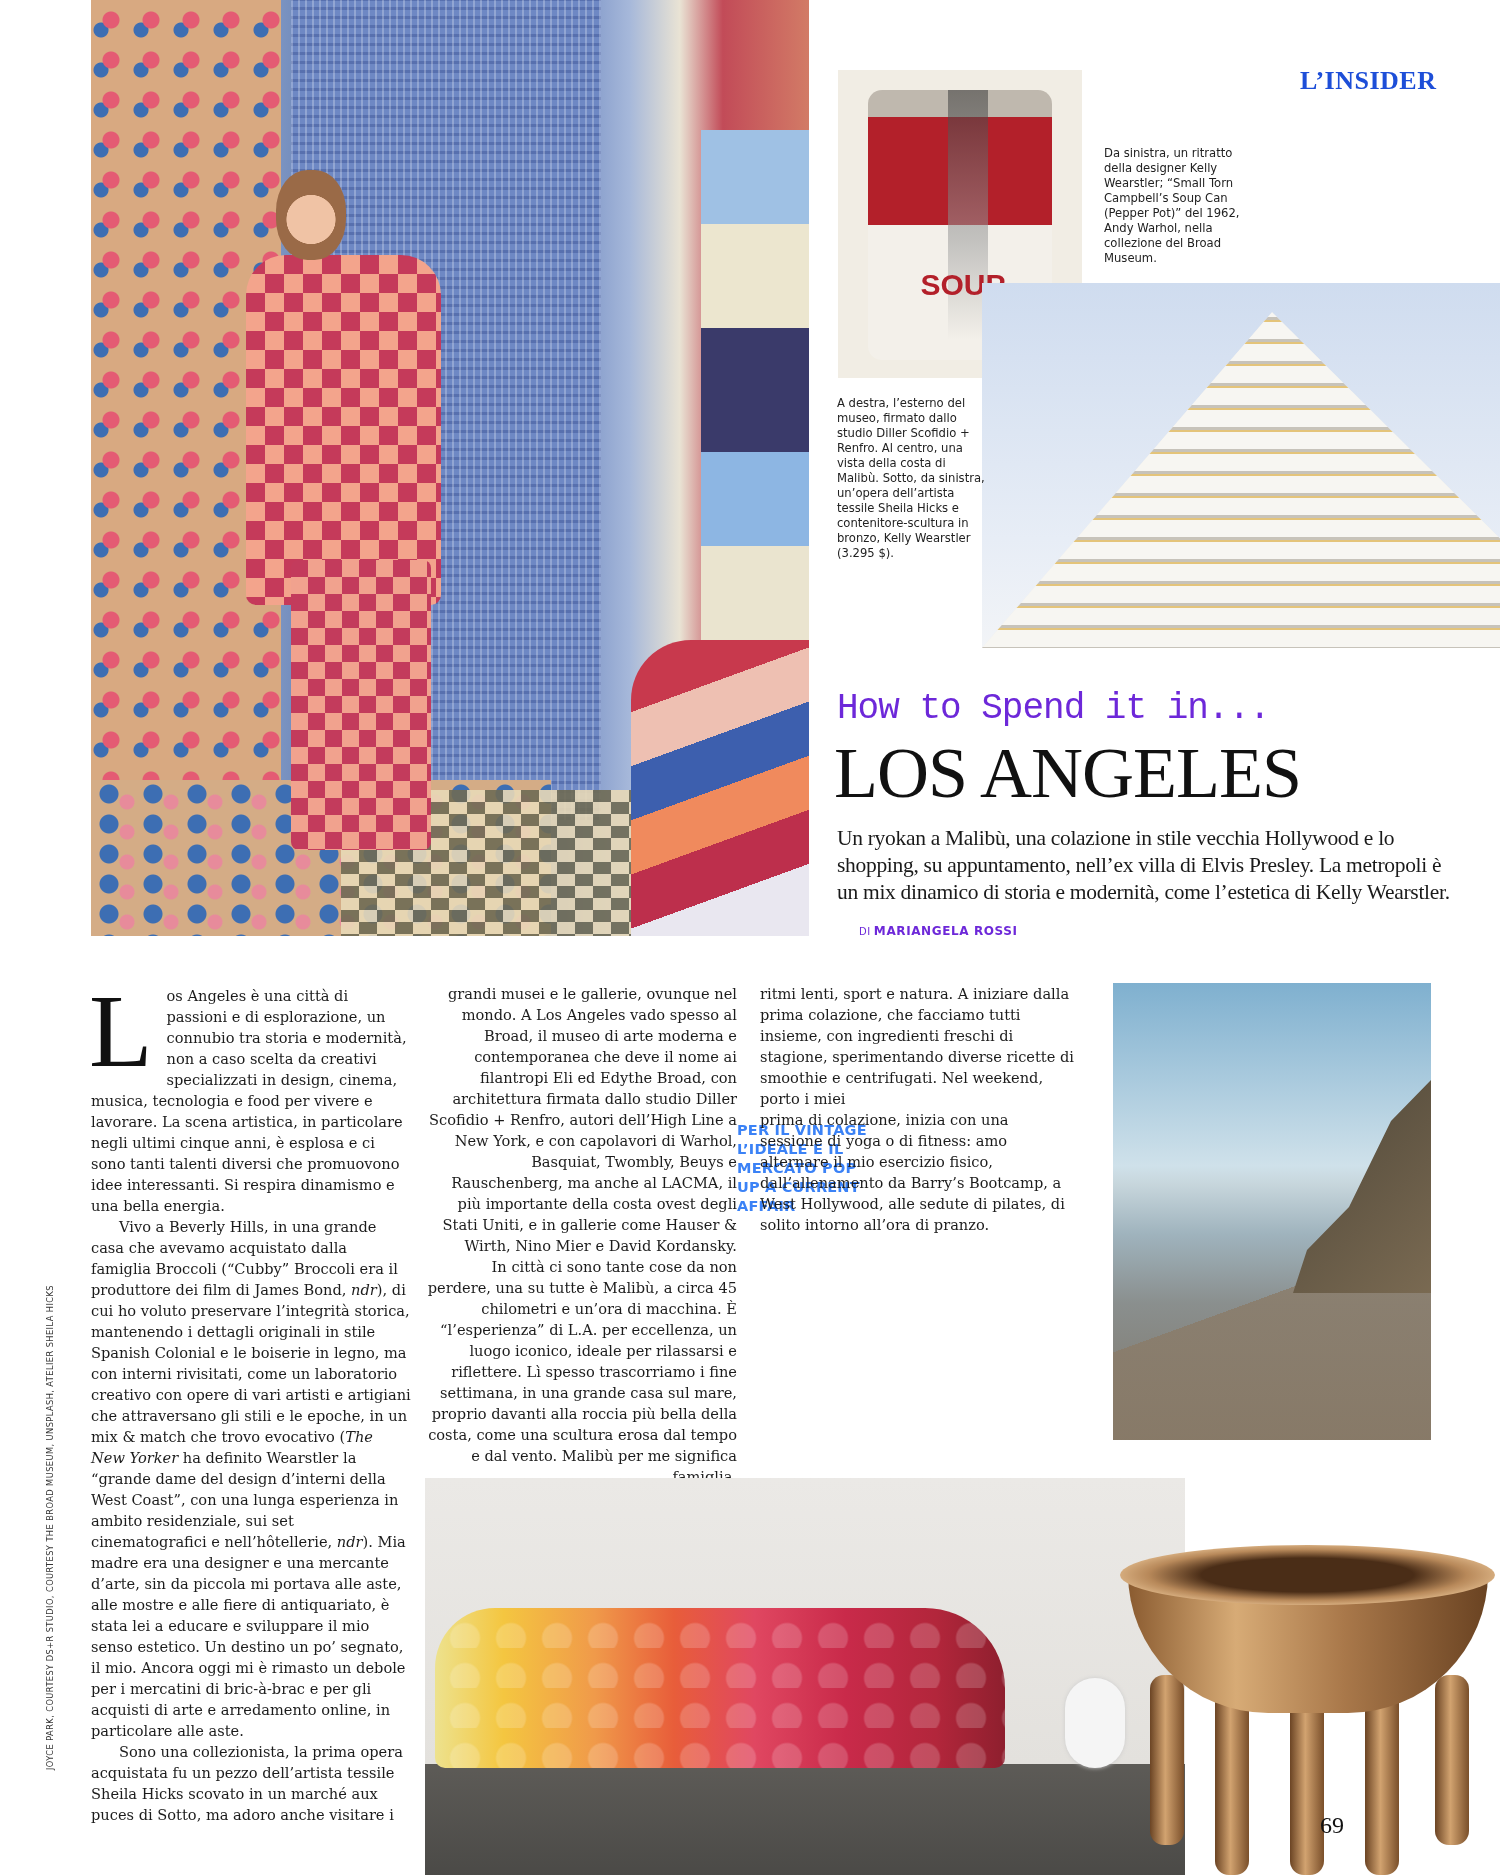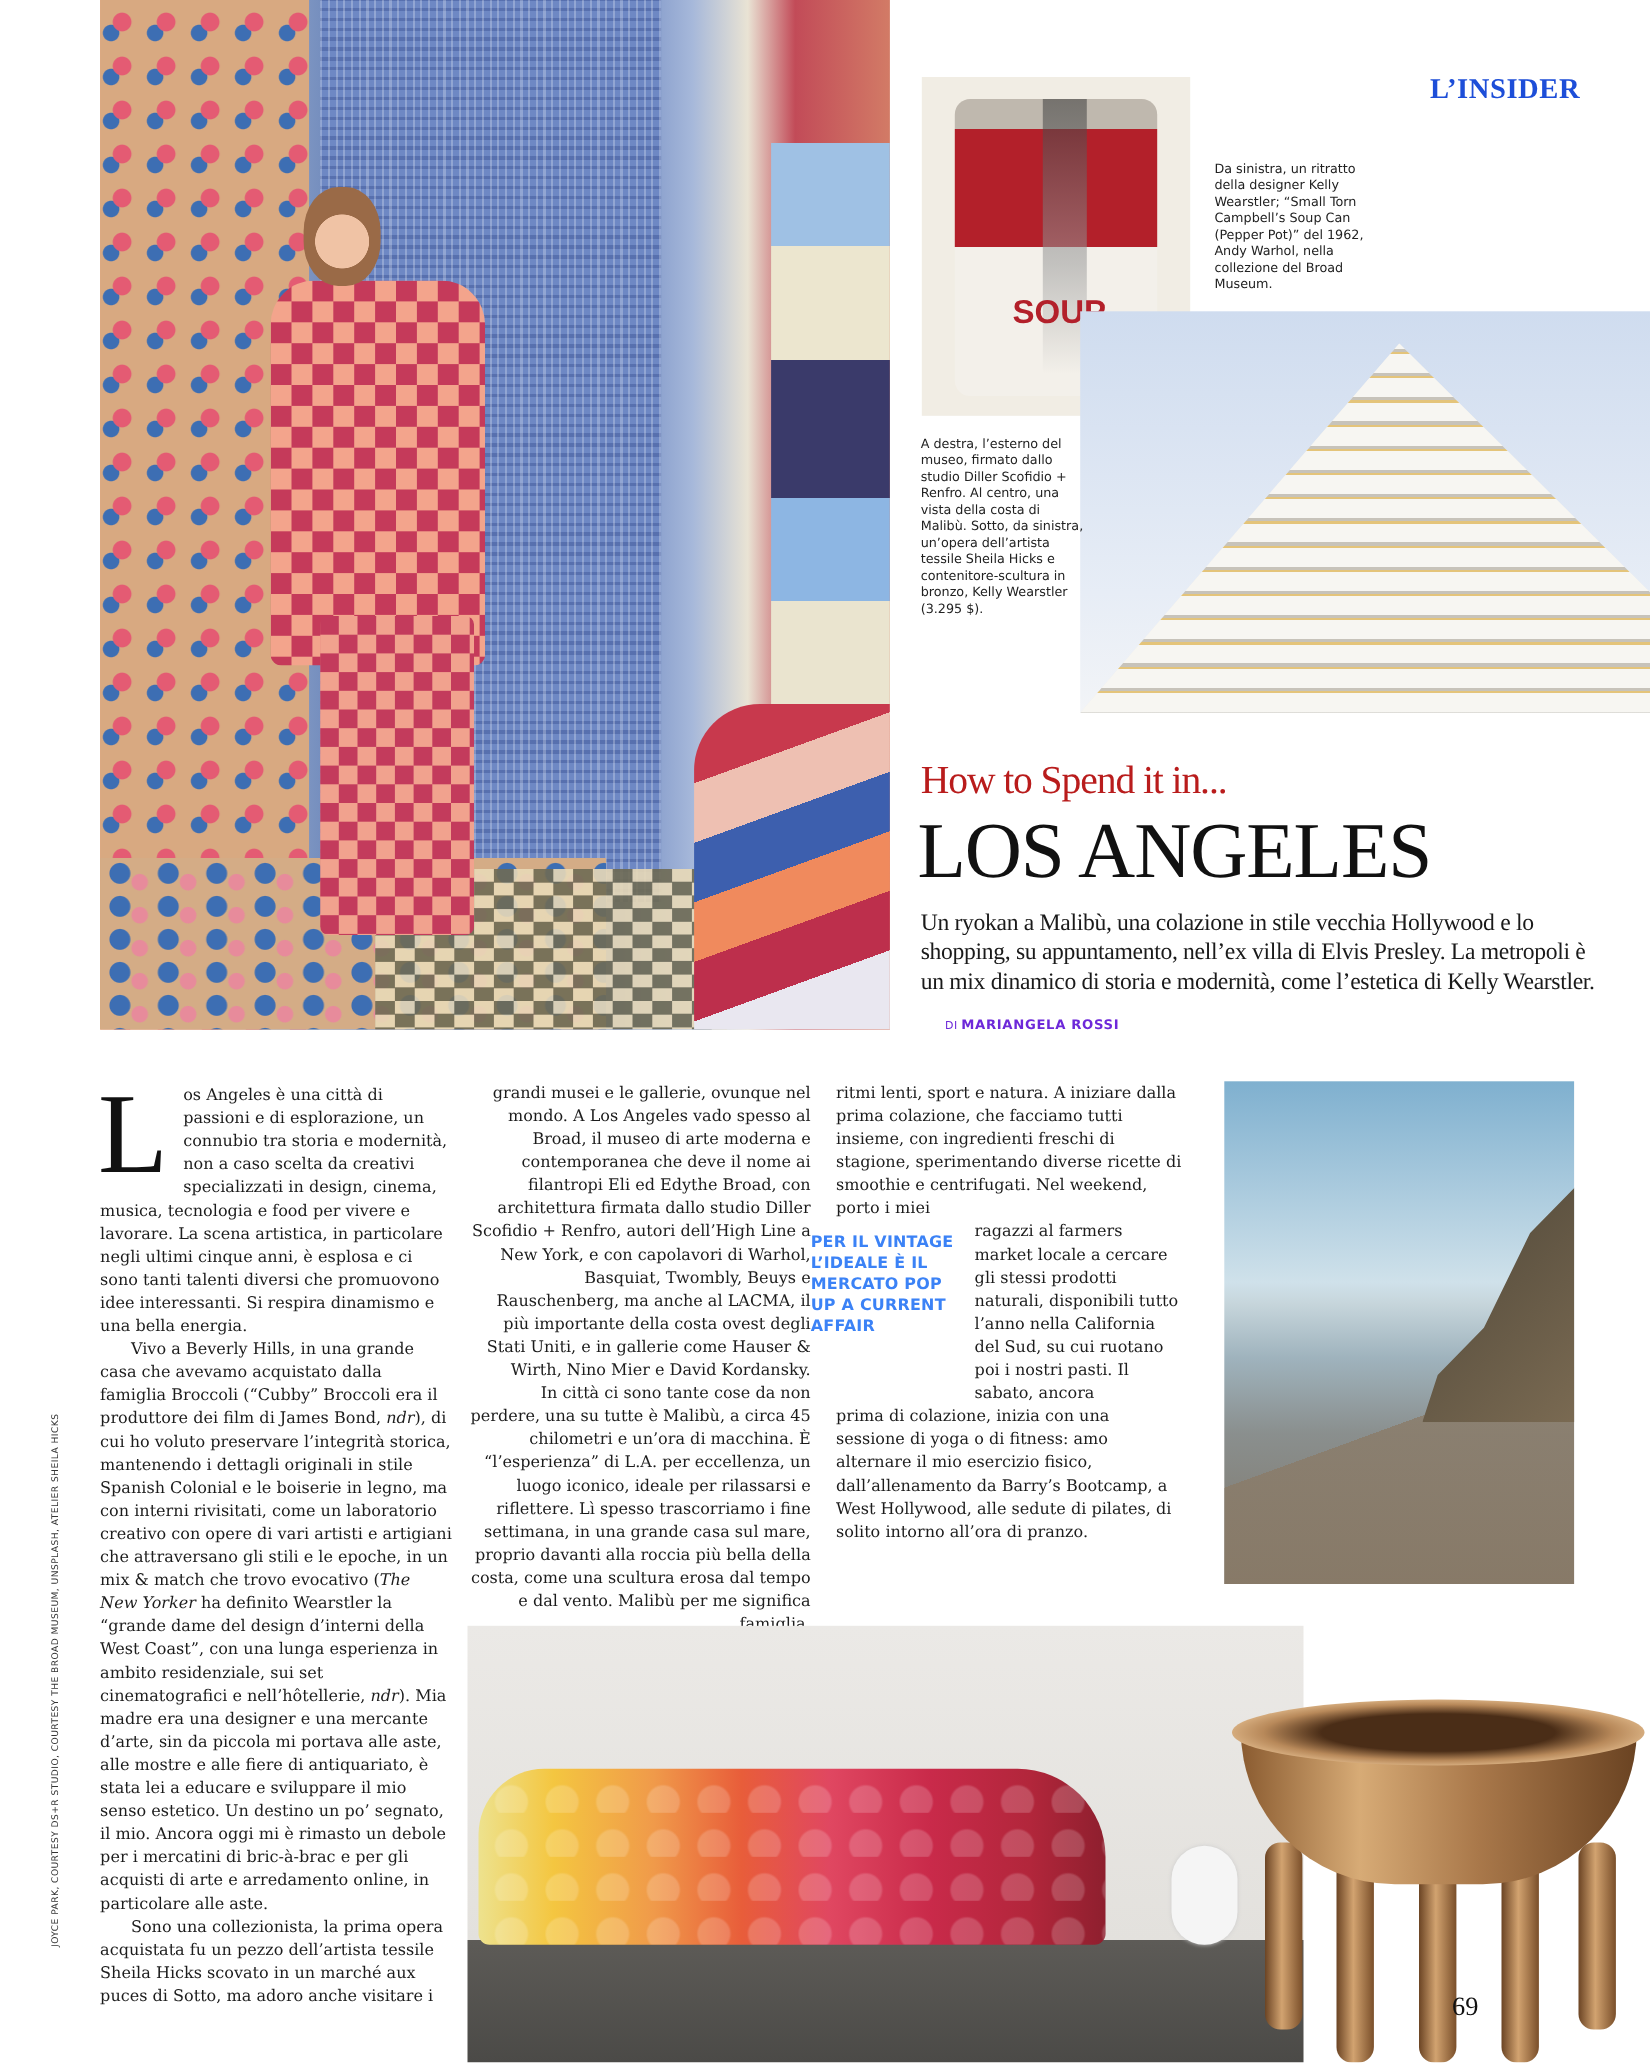--- a/index.html
+++ b/index.html
@@ -61,22 +61,22 @@
   .masthead { left: 1300px; top: 66px; font-family: "Liberation Serif", serif; font-weight: bold;
               font-size: 26px; letter-spacing: 0.5px; color: #1d4ed8; }
 
   
   .caption { font-family: "DejaVu Sans", "Liberation Sans", sans-serif; font-size: 11.6px;
              line-height: 15px; color: #222; }
   .cap1 { left: 1104px; top: 146px; width: 160px; }
   .cap2 { left: 837px; top: 396px; width: 150px; }
 
   
-  .kicker { left: 837px; top: 688px; font-family: Liberation Serif, serif; font-size: 36px;
-            letter-spacing: -1px; color: #b91c1c; }
+  .kicker { left: 837px; top: 688px; font-family: Liberation Mono, monospace; font-size: 36px;
+            letter-spacing: -1px; color: #6d28d9; }
   .headline { left: 834px; top: 735px; font-family: "Liberation Serif", serif; font-size: 72px;
               line-height: 76px; letter-spacing: -1px; color: #111; }
   .standfirst { left: 837px; top: 825px; width: 625px; font-family: "Liberation Serif", serif;
                 font-size: 21.5px; line-height: 27px; color: #1a1a1a; letter-spacing: -0.3px; }
   .byline { left: 837px; top: 924px; font-family: "DejaVu Sans", "Liberation Sans", sans-serif;
             font-size: 12px; letter-spacing: 0.6px; color: #6d28d9; margin-left: 22px; }
   .byline .di { font-weight: normal; font-size: 10px; margin-right: 3px; }
   .byline .name { font-weight: bold; }
 
   
@@ -173,21 +173,20 @@
 
 <div class="abs col col2">
   <p>grandi musei e le gallerie, ovunque nel mondo. A Los Angeles vado spesso al Broad, il museo di arte moderna e contemporanea che deve il nome ai filantropi Eli ed Edythe Broad, con architettura firmata dallo studio Diller Scofidio + Renfro, autori dell’High Line a New York, e con capolavori di Warhol, Basquiat, Twombly, Beuys e Rauschenberg, ma anche al LACMA, il più importante della costa ovest degli Stati Uniti, e in gallerie come Hauser &amp; Wirth, Nino Mier e David Kordansky.</p>
   <p>In città ci sono tante cose da non perdere, una su tutte è Malibù, a circa 45 chilometri e un’ora di macchina. È “l’esperienza” di L.A. per eccellenza, un luogo iconico, ideale per rilassarsi e riflettere. Lì spesso trascorriamo i fine settimana, in una grande casa sul mare, proprio davanti alla roccia più bella della costa, come una scultura erosa dal tempo e dal vento. Malibù per me significa famiglia,</p>
 </div>
 
 <div class="abs pullquote">PER IL VINTAGE L’IDEALE È IL MERCATO POP UP A CURRENT AFFAIR</div>
 
 <div class="abs col col3">
   <p><span>ritmi lenti, sport e natura. A iniziare dalla prima colazione, che facciamo tutti insieme, con ingredienti freschi di stagione, sperimentando diverse ricette di smoothie e centrifugati. Nel weekend, porto i miei</span></p>
-  <div class="inset-p">ragazzi al farmers market locale a cercare gli stessi prodotti naturali, disponibili tutto l’anno nella California del Sud, su cui ruotano poi i nostri pasti. Il sabato, ancora</div>
   <div>prima di colazione, inizia con una sessione di yoga o di fitness: amo alternare il mio esercizio fisico, dall’allenamento da Barry’s Bootcamp, a West Hollywood, alle sedute di pilates, di solito intorno all’ora di pranzo.</div>
 </div>
 
 <div class="photo beach">
   <div class="abs sand"></div>
   <div class="abs cliff"></div>
 </div>
 
 <div class="photo hicks">
   <div class="abs pile"></div>

